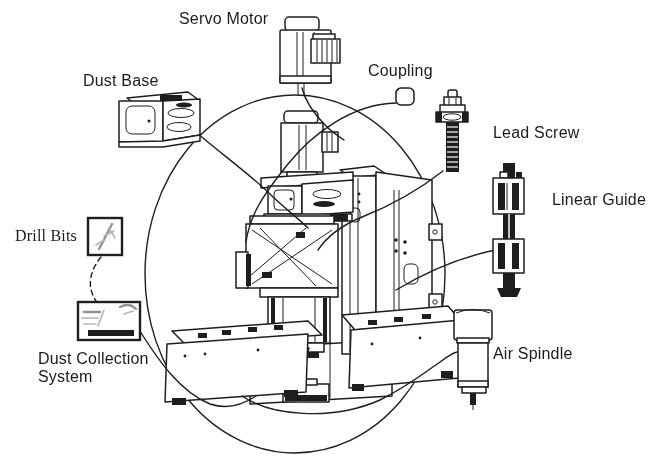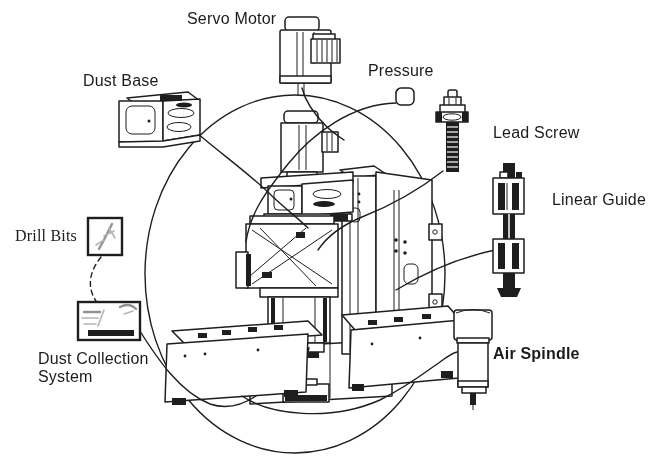--- a/index.html
+++ b/index.html
@@ -261,22 +261,22 @@
       <path class="sk" d="M84,312 H100"></path>
       <path class="sk2" d="M82,318 H98"></path>
       <path class="sk2" d="M84,324 H96"></path>
       <path class="sk" d="M120,307 C126,304 132,305 136,309"></path>
       <path class="sk2" d="M124,314 L133,311"></path>
       <path class="sk2" d="M104,310 L98,326"></path>
       <rect class="dk" x="88" y="330" width="46" height="6"></rect>
     </g>
   </svg>
 
-  <div class="lbl" style="left:187px;top:10px;">Servo Motor</div>
+  <div class="lbl" style="left:179px;top:10px;">Servo Motor</div>
   <div class="lbl" style="left:83px;top:72px;">Dust Base</div>
-  <div class="lbl" style="left:368px;top:62px;">Pressure</div>
+  <div class="lbl" style="left:368px;top:62px;">Coupling</div>
   <div class="lbl" style="left:493px;top:124px;">Lead Screw</div>
   <div class="lbl" style="left:524px;top:191px;padding-left:28px;">Linear Guide</div>
-  <div class="lbl" style="left:493px;top:345px;font-weight:bold;">Air Spindle</div>
+  <div class="lbl" style="left:493px;top:345px;">Air Spindle</div>
   <div class="lbl" style="left:15px;top:227px;font-family:Liberation Serif, serif;">Drill Bits</div>
   <div class="lbl" style="left:38px;top:350px;">Dust Collection</div>
   <div class="lbl" style="left:38px;top:368px;">System</div>
 </div>
 
 </body></html>

